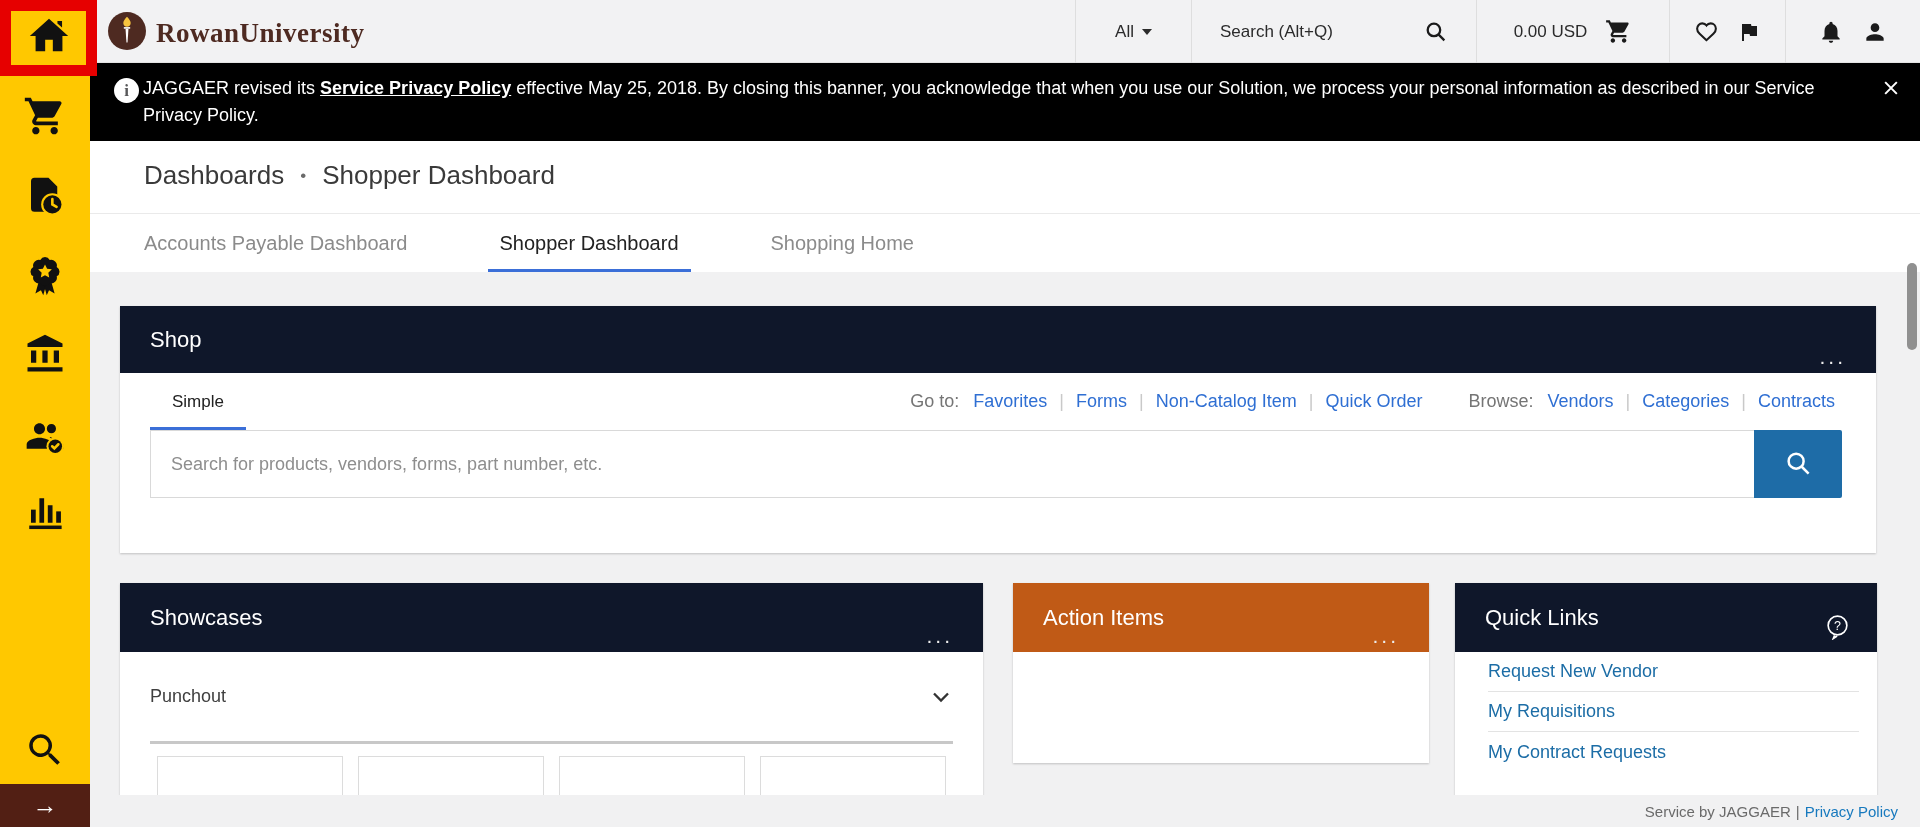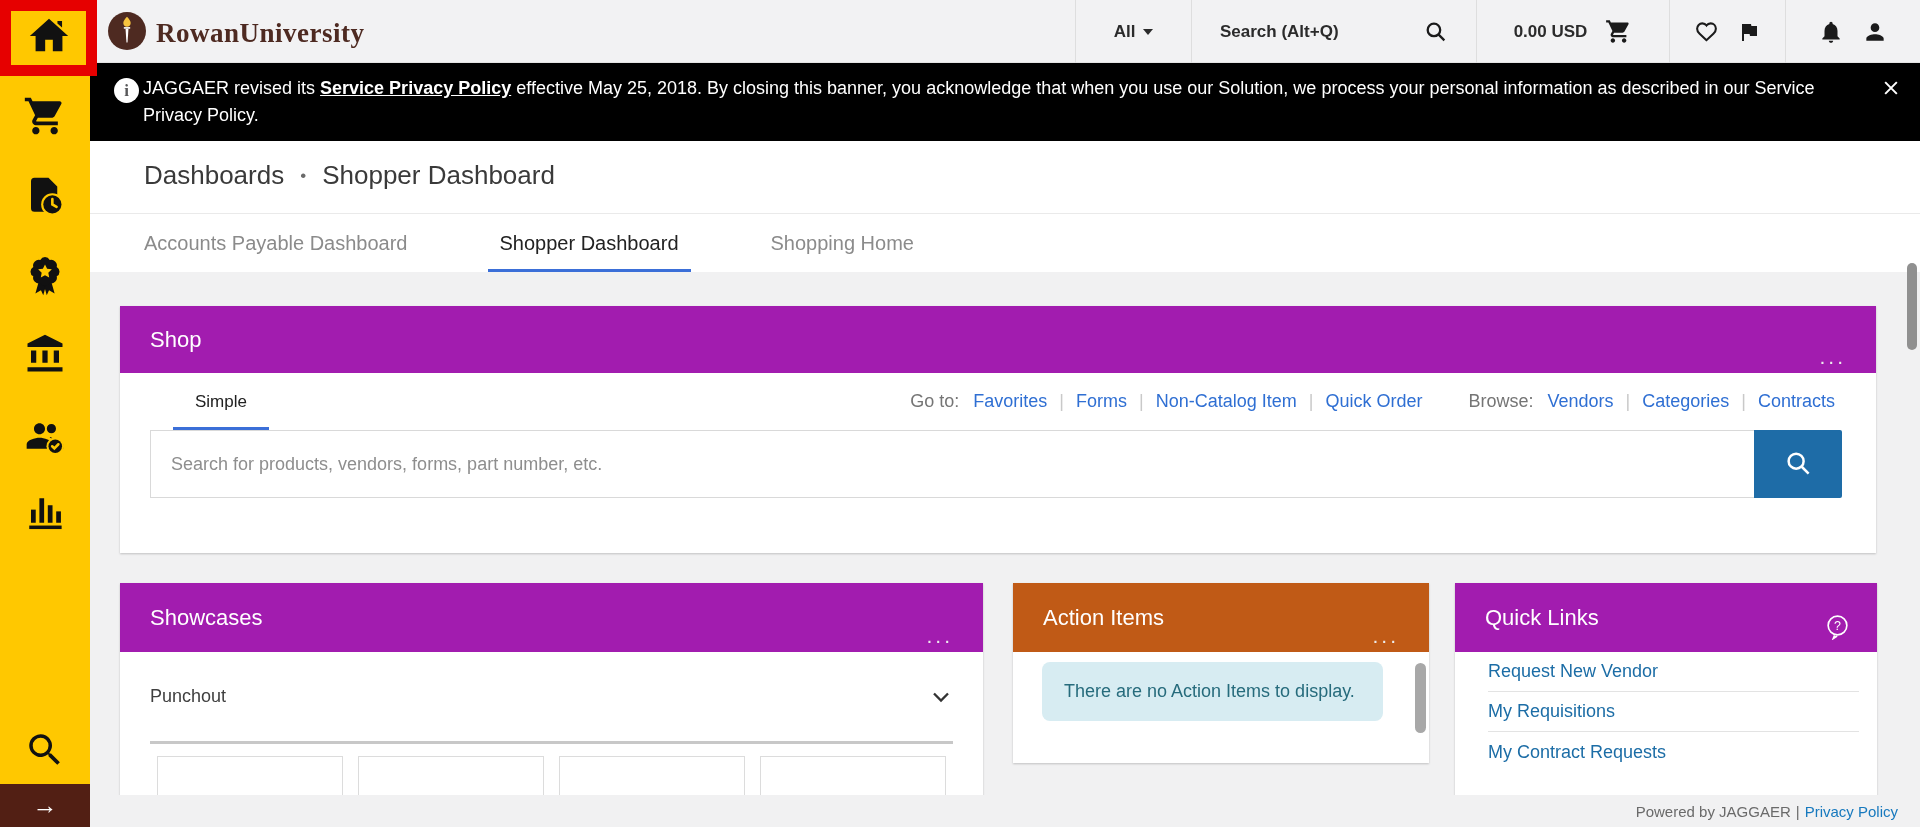--- a/index.html
+++ b/index.html
@@ -19,21 +19,21 @@
   }
   .side-bottom {
     position:absolute; left:0; bottom:0; width:90px; height:43px; background:#521F14;
     display:flex; align-items:center; justify-content:center;
     color:#fff; font-size:25px; cursor:pointer;
   }
   
   .topbar { position:absolute; left:90px; top:0; right:0; height:63px; background:#F2F2F3; border-bottom:1px solid #E4E4E4; z-index:5; }
   .logo { position:absolute; left:18px; top:12px; display:flex; align-items:center; gap:10px; }
   .logo-text { font-family:"Liberation Serif", serif; font-weight:bold; font-size:27px; color:#4E2A21; letter-spacing:.5px; }
-  .topbar-right { position:absolute; right:0; top:0; height:58px; display:flex;font-weight:bold; }
+  .topbar-right { position:absolute; right:0; top:0; height:58px; display:flex; }
   .tb-sec { height:63px; border-left:1px solid #DEDEDE; display:flex; align-items:center; justify-content:center; gap:18px; color:#2b2b2b; font-size:17px; }
   .tb-all { width:116px; cursor:pointer; gap:8px; }
   .caret-down { width:0; height:0; border-left:5px solid transparent; border-right:5px solid transparent; border-top:6px solid #2b2b2b; }
   .tb-search { width:285px; justify-content:space-between; padding:0 28px; cursor:pointer; }
   .tb-cart { width:193px; cursor:pointer; }
   .tb-fav { width:116px; cursor:pointer; }
   .tb-user { width:135px; cursor:pointer; }
   .tb-icon { display:flex; align-items:center; color:#1b1b1b; }
   
   .banner { position:absolute; left:90px; top:63px; right:0; height:78px; background:#000000; color:#fff; z-index:5; }
@@ -45,28 +45,28 @@
   
   .main { position:absolute; left:90px; top:141px; right:0; bottom:0; background:#fff; }
   .breadcrumb { position:absolute; top:19px; left:54px; font-size:26px; color:#3A3A3A; display:flex; align-items:center; }
   .crumb-sep { font-size:17px; color:#6b6b6b; margin:0 16px; }
   .tabbar { position:absolute; top:72px; left:0; right:0; height:59px; border-top:1px solid #EAEAEA; padding-left:54px; display:flex; align-items:center; }
   .tab { margin-right:92px; font-size:20px; color:#8B8B8B; height:100%; display:flex; align-items:center; position:relative; cursor:pointer; }
   .tab.active { color:#222; }
   .tab.active::after { content:""; position:absolute; left:-12px; right:-12px; bottom:0; height:3px; background:#3B6FD8; }
   .body { position:absolute; top:131px; left:0; right:0; bottom:0; background:#F1F1F2; }
   .panel { position:absolute; background:#fff; box-shadow:0 1px 2px rgba(0,0,0,.2); }
-  .panel-head { position:relative; height:69px; background:#a21caf; color:#fff; display:flex; align-items:center; padding:0 30px; font-size:22px; }
+  .panel-head { position:relative; height:69px; background:#0f172a; color:#fff; display:flex; align-items:center; padding:0 30px; font-size:22px; }
   .panel-head.orange { background:#C05A16; }
   .panel-menu { position:absolute; right:30px; bottom:4px; color:#ECECEC; font-size:21px; letter-spacing:3px; cursor:pointer; }
   .help-bubble { position:absolute; right:26px; bottom:12px; cursor:pointer; display:flex; }
   
   .shop-panel { left:30px; top:34px; width:1756px; height:247px; }
   .shop-panel .panel-head { height:67px; }
-  .shop-tabs-row { position:relative; height:57px; display:flex; align-items:flex-end; padding-left:30px;margin-left:23px; }
+  .shop-tabs-row { position:relative; height:57px; display:flex; align-items:flex-end; padding-left:30px; }
   .shop-tab { font-size:17px; color:#8B8B8B; height:100%; display:flex; align-items:center; padding:0 22px; position:relative; cursor:pointer; }
   .shop-tab.active { color:#222; }
   .shop-tab.active::after { content:""; position:absolute; left:0; right:0; bottom:0; height:3px; background:#3B6FD8; }
   .shop-links { position:absolute; right:41px; top:0; height:57px; display:flex; align-items:center; font-size:18px; color:#757575; }
   .shop-links .grp-label { margin-right:14px; }
   .shop-links .grp-label.browse { margin-left:46px; }
   .blue-link { color:#2F6FD3; cursor:pointer; text-decoration:none; }
   .pipe-sep { color:#C9C9C9; margin:0 12px; }
   .search-row { position:absolute; left:30px; right:34px; top:124px; height:68px; display:flex; }
   .shop-search-input { flex:1; height:68px; border:1px solid #D9D9D9; border-right:none; font-size:18px; padding:0 20px; color:#333; outline:none; font-family:"Liberation Sans", sans-serif; }
@@ -332,24 +332,20 @@
           <div class="showcase-card"></div>
           <div class="showcase-card"></div>
         </div>
       </section>
 
       <section class="panel action-panel">
         <div class="panel-head orange">
           <span>Action Items</span>
           <span class="panel-menu">...</span>
         </div>
-        <div class="action-body">
-          <div class="action-msg">There are no Action Items to display.</div>
-          <div class="inner-scrollbar"></div>
-        </div>
       </section>
 
       <section class="panel quick-panel">
         <div class="panel-head">
           <span>Quick Links</span>
           <span class="help-bubble">
             <svg width="27" height="27" viewBox="0 0 26 26" fill="none" stroke="#fff" stroke-width="1.6">
                 <circle cx="13" cy="12" r="9"></circle>
                 <path d="M10.2 21.5 9 24.5l3.6-2.4"></path>
                 <text x="13" y="16.2" text-anchor="middle" fill="#fff" stroke="none" font-size="12" font-family="Liberation Sans, sans-serif">?</text>
@@ -364,20 +360,20 @@
           </div>
         <div class="ql-item">
             <span>My Contract Requests</span>
           </div>
       </section>
 
     </div>
   </main>
 
   <div class="footer">
-    <span>Powered by JAGGAER</span>
+    <span>Service by JAGGAER</span>
     <span>|</span>
     <a class="footer-link">Privacy Policy</a>
   </div>
 
   <div class="page-scrollbar"></div>
 
 </div>
 
 </body></html>

